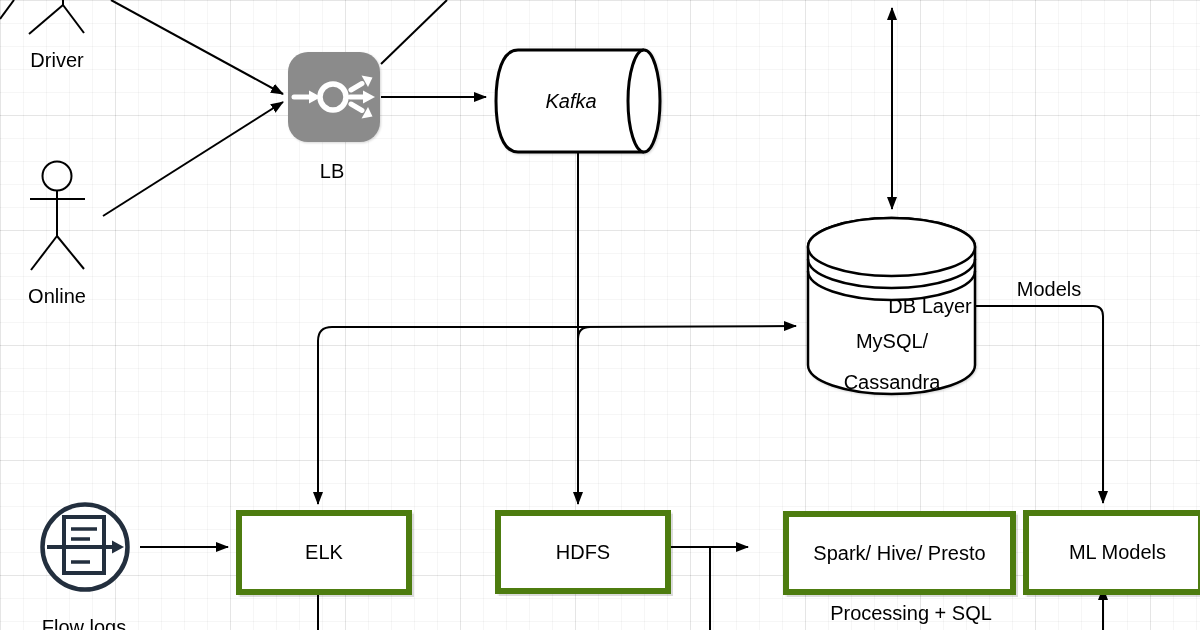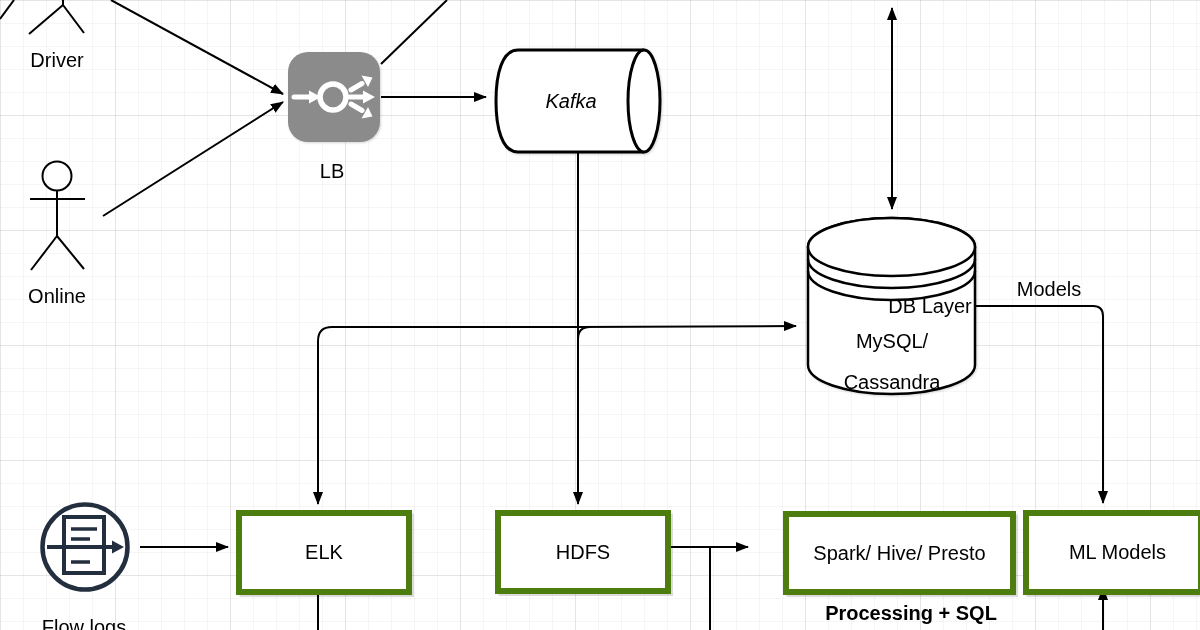--- a/index.html
+++ b/index.html
@@ -135,14 +135,14 @@
 </div>
 
 <div class="lbl" style="left:57px;top:60px;">Driver</div>
 <div class="lbl" style="left:57px;top:296px;">Online</div>
 <div class="lbl" style="left:332px;top:171px;">LB</div>
 <div class="lbl" style="left:571px;top:101px;font-style:italic;">Kafka</div>
 <div class="lbl" style="left:930px;top:306px;">DB Layer</div>
 <div class="lbl" style="left:892px;top:341px;">MySQL/</div>
 <div class="lbl" style="left:892px;top:382px;">Cassandra</div>
 <div class="lbl" style="left:1049px;top:289px;">Models</div>
-<div class="lbl" style="left:911px;top:613px;font-weight:bold;">Processing + SQL</div>
+<div class="lbl" style="left:911px;top:613px;">Processing + SQL</div>
 <div class="lbl" style="left:84px;top:627px;">Flow logs</div>
 
 </body></html>

